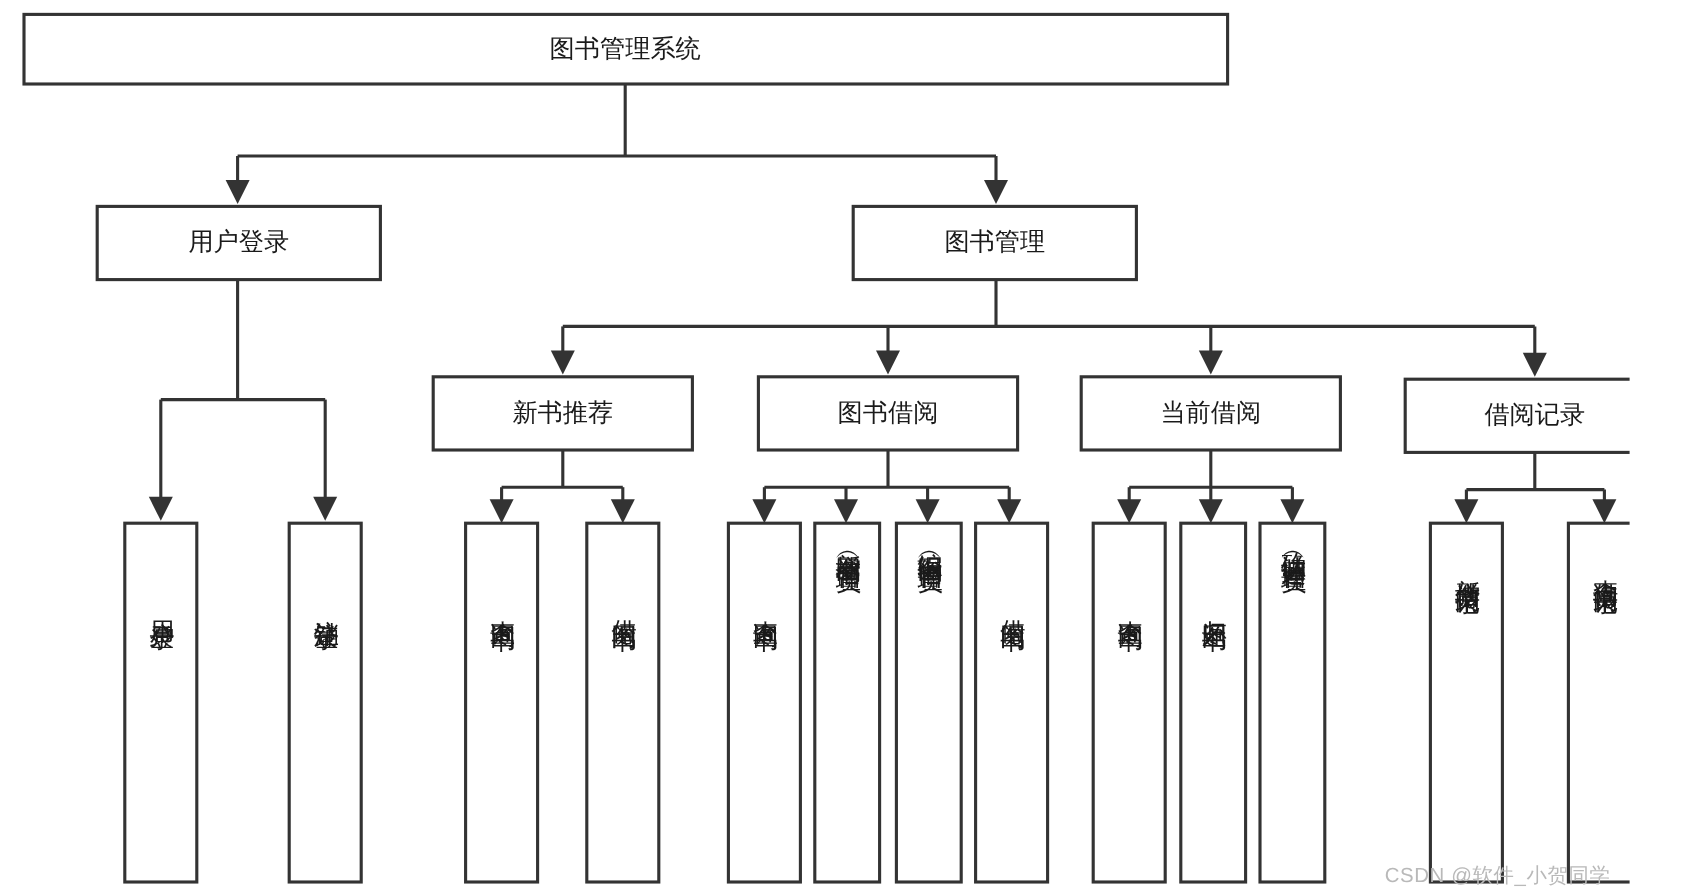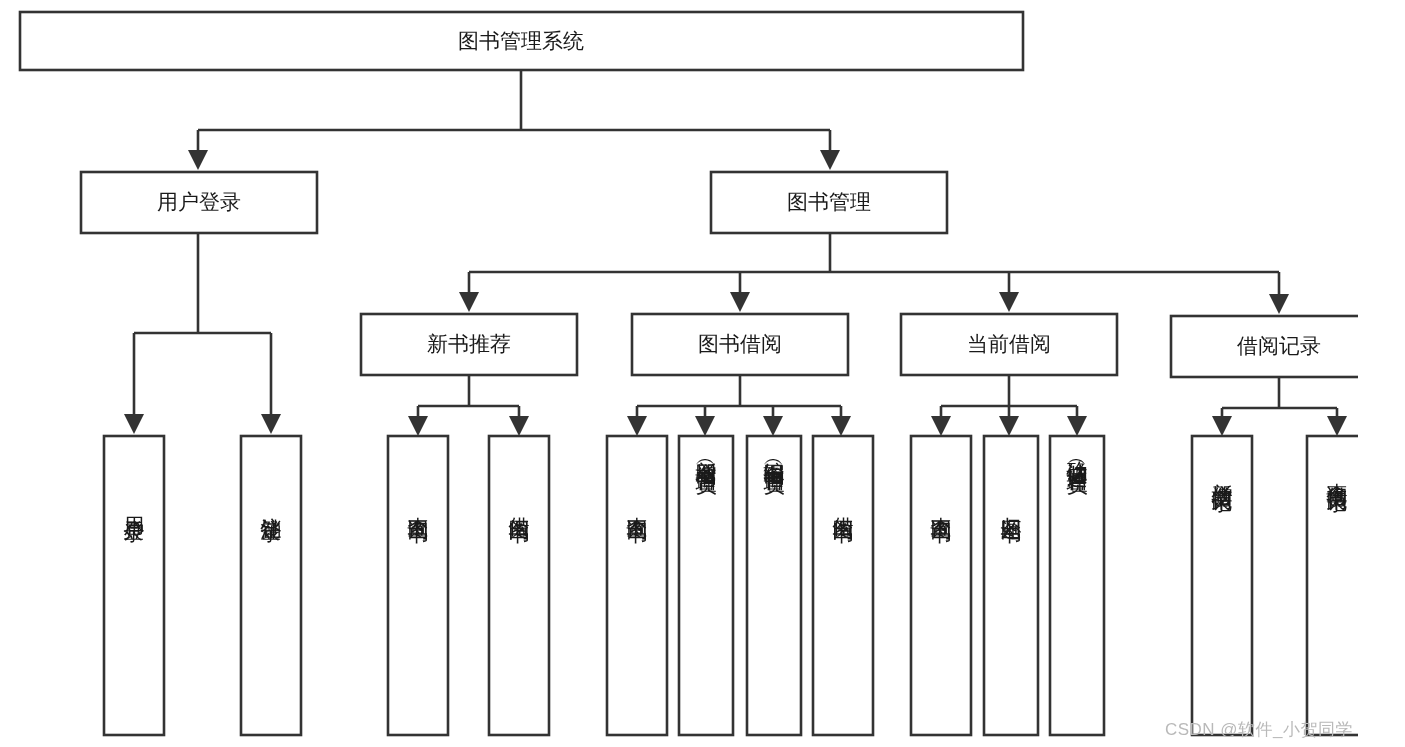--- a/index.html
+++ b/index.html
@@ -60,21 +60,21 @@
     text-orientation: upright;
     font-family: "Liberation Sans", "DejaVu Sans", sans-serif;
     font-size: 21px;
     line-height: 1.05;
     color: #1a1a1a;
     letter-spacing: 2px;
     white-space: nowrap;
   }
   .watermark {
     position: absolute;
-    right: 5px;
+    right: 16px;
     bottom: 6px;
     font-family: "Liberation Sans", "DejaVu Sans", sans-serif;
     font-size: 17px;
     color: #b9b9b9;
     letter-spacing: 0.5px;
     user-select: none;
   }
 </style>
 </head>
 <body>

